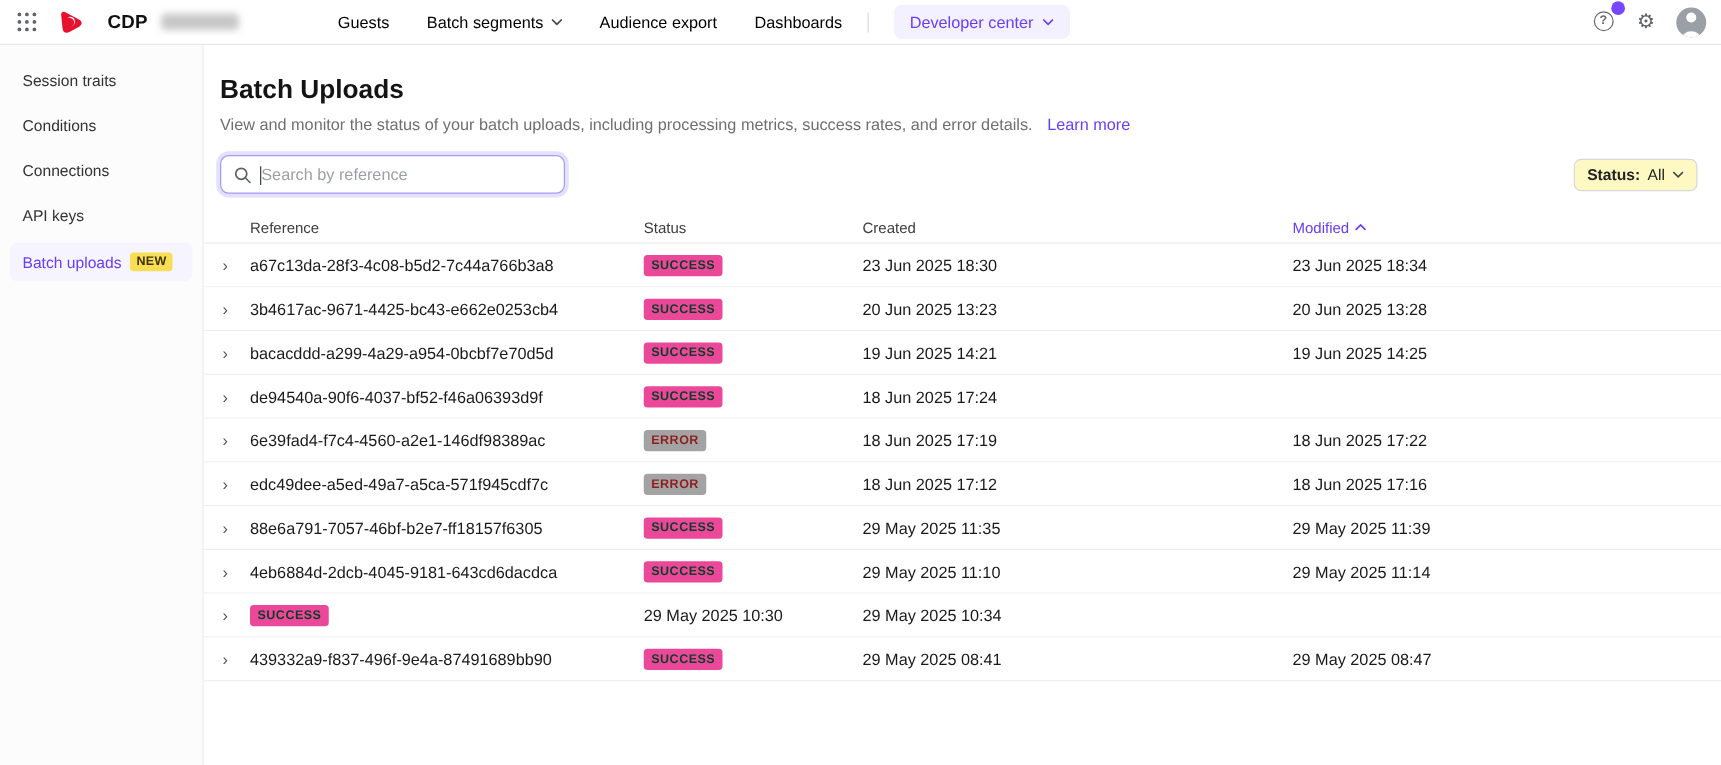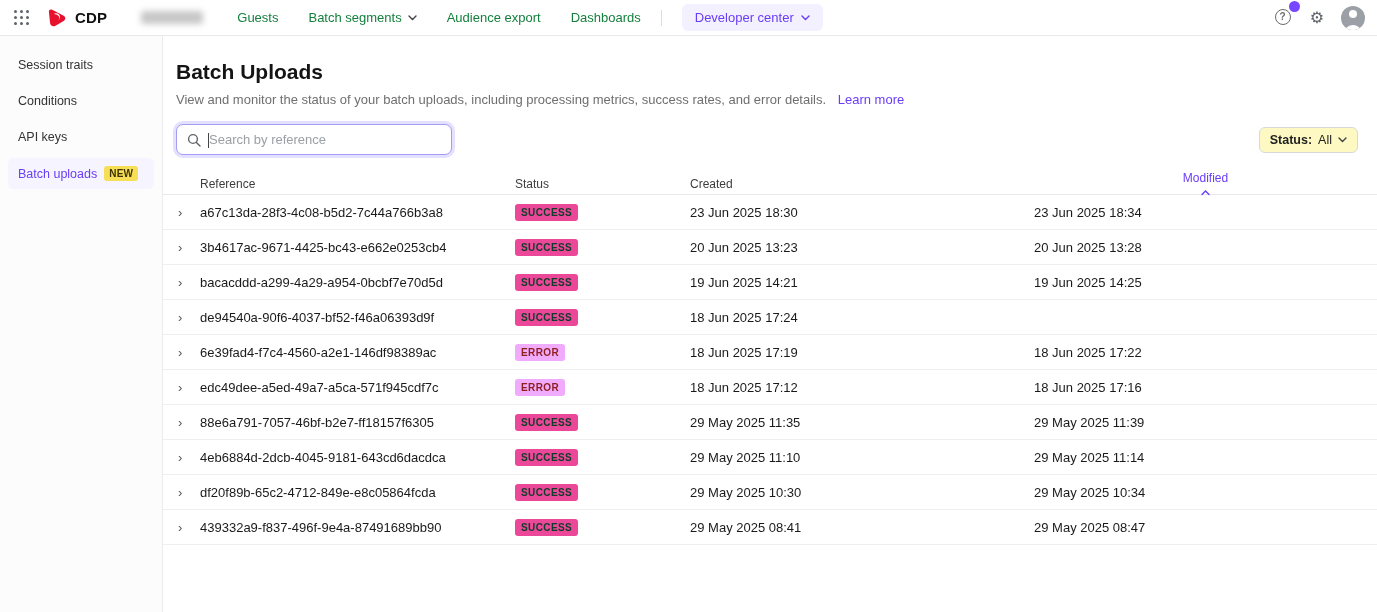--- a/index.html
+++ b/index.html
@@ -2,25 +2,25 @@
 <html><head>
 <meta charset="utf-8">
 <style>
   * { margin:0; padding:0; box-sizing:border-box; }
   html,body { width:1377px; height:612px; font-family:"Liberation Sans", sans-serif; background:#fff; color:#1a1a1a; overflow:hidden; }
 
   
   .topbar { height:36px; display:flex; align-items:center; padding:0 12px 0 12px; border-bottom:1px solid #e9e9e9; background:#fff; }
   .waffle { display:grid; grid-template-columns:repeat(3,4px); grid-template-rows:repeat(3,4px); gap:2px; margin:0 16px 0 2px; cursor:pointer; }
   .waffle i { width:3px; height:3px; border-radius:50%; background:#5f6368; }
-  .logo { display:flex; align-items:center; gap:8px; margin-right:28px; }
+  .logo { display:flex; align-items:center; gap:19px; margin-right:5px; }
   .logo-mark { width:21px; height:19px; }
   .logo-text { font-weight:bold; font-size:15px; letter-spacing:.2px; color:#111; }
   .redacted { width:62px; height:13px; background:#c7c7c7; border-radius:3px; filter:blur(3px); margin:0 34px 0 6px; }
-  .nav { display:flex; align-items:center; gap:30px; font-size:13px; color:#15803d; }
+  .nav { display:flex; align-items:center; gap:30px; font-size:13px; color:#000000;margin-left:45px; }
   .nav-item { display:flex; align-items:center; gap:6px; cursor:pointer; white-space:nowrap; }
   .chev { width:9px; height:6px; display:inline-block; }
   .divider { width:1px; height:16px; background:#ddd; margin:0 20px; }
   .dev-btn { display:flex; align-items:center; gap:7px; background:#f3f0ff; color:#6a3df6; font-size:13px; font-weight:500; padding:6px 13px; border-radius:6px; border:none; cursor:pointer; font-family:inherit; }
   .topbar-right { margin-left:auto; display:flex; align-items:center; gap:17px; }
   .help-wrap { position:relative; width:18px; height:18px; cursor:pointer; }
   .help-circle { width:16px; height:16px; border:1.4px solid #6b6b6b; border-radius:50%; color:#6b6b6b; font-size:10px; display:flex; align-items:center; justify-content:center; font-weight:bold; }
   .notif-dot { position:absolute; top:-8px; right:-7px; width:11px; height:11px; background:#7747ff; border-radius:50%; }
   .gear { font-size:16px; color:#5f6368; cursor:pointer; line-height:1; }
   .avatar { width:24px; height:24px; border-radius:50%; background:#9aa0a6; position:relative; overflow:hidden; cursor:pointer; }
@@ -47,27 +47,27 @@
   .search-box input { border:none; outline:none; font-size:13px; color:#1a1a1a; width:100%; font-family:inherit; background:transparent; }
   .search-box input::placeholder { color:#9aa0a6; }
   .caret-bar { position:absolute; left:31px; top:8px; width:1px; height:15px; background:#444; }
   .status-btn { display:flex; align-items:center; gap:6px; border:1px solid #d8d8d8; background:#fef9c3; border-radius:6px; padding:5px 10px; font-size:12.5px; color:#222; cursor:pointer; font-family:inherit; }
   .status-btn b { font-weight:bold; }
 
   
   .table { margin-top:16px; }
   .t-head, .t-row { display:grid; grid-template-columns:37px 315px 175px 344px 1fr; align-items:center; }
   .t-head { height:24px; font-size:12px; color:#3d3d3d; padding-bottom:2px; border-bottom:1px solid #e9e9e9; }
-  .t-head .sorted { color:#6a3df6; display:flex; align-items:center; gap:5px; cursor:pointer;flex-direction:column; }
+  .t-head .sorted { color:#6a3df6; display:flex; align-items:center; gap:5px; cursor:pointer; }
   .t-head > div { cursor:pointer; }
   .t-row { height:35px; border-bottom:1px solid #efefef; font-size:13px; color:#1a1a1a; cursor:pointer; background:#fff; }
   .row-chev { padding-left:15px; color:#555; font-size:13px; line-height:1; cursor:pointer; }
   .badge { display:inline-block; font-size:10px; font-weight:bold; letter-spacing:.4px; padding:3px 6px; border-radius:3px; }
   .badge-success { background:#ec4899; color:#0e3d2a; }
-  .badge-error { background:#f0abfc; color:#8f1f1f; }
+  .badge-error { background:#a3a3a3; color:#8f1f1f; }
 </style>
 </head>
 <body>
 
 <header class="topbar">
   <span class="waffle">
     <i></i>
       <i></i>
       <i></i>
       <i></i>
@@ -124,20 +124,23 @@
 </header>
 
 <div class="layout">
 
   <aside class="sidebar">
     <div class="side-item">
         <span>Session traits</span>
       </div>
     <div class="side-item">
         <span>Conditions</span>
+      </div>
+    <div class="side-item">
+        <span>Connections</span>
       </div>
     <div class="side-item">
         <span>API keys</span>
       </div>
     <div class="side-item active">
       <span>Batch uploads</span>
       <span class="new-badge">NEW</span>
     </div>
   </aside>
 
@@ -240,21 +243,20 @@
   <div class="t-row">
     <div class="row-chev">›</div>
     <div>4eb6884d-2dcb-4045-9181-643cd6dacdca</div>
     <div><span class="badge badge-success">SUCCESS</span></div>
     <div>29 May 2025 11:10</div>
     <div>29 May 2025 11:14</div>
   </div>
 
   <div class="t-row">
     <div class="row-chev">›</div>
-    <div>df20f89b-65c2-4712-849e-e8c05864fcda</div>
     <div><span class="badge badge-success">SUCCESS</span></div>
     <div>29 May 2025 10:30</div>
     <div>29 May 2025 10:34</div>
   </div>
 
   <div class="t-row">
     <div class="row-chev">›</div>
     <div>439332a9-f837-496f-9e4a-87491689bb90</div>
     <div><span class="badge badge-success">SUCCESS</span></div>
     <div>29 May 2025 08:41</div>

